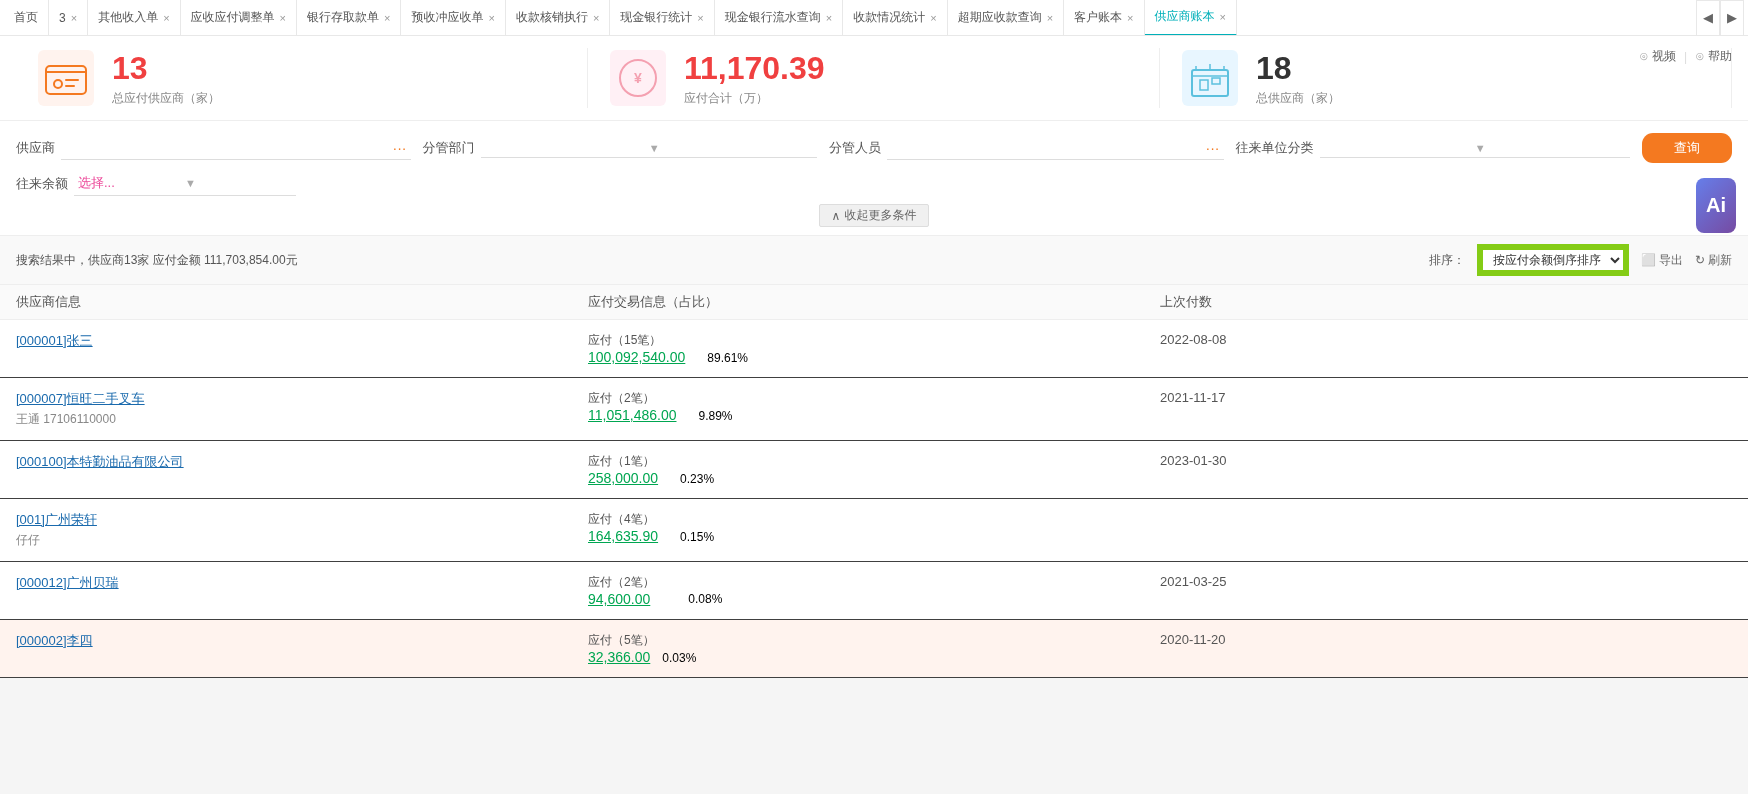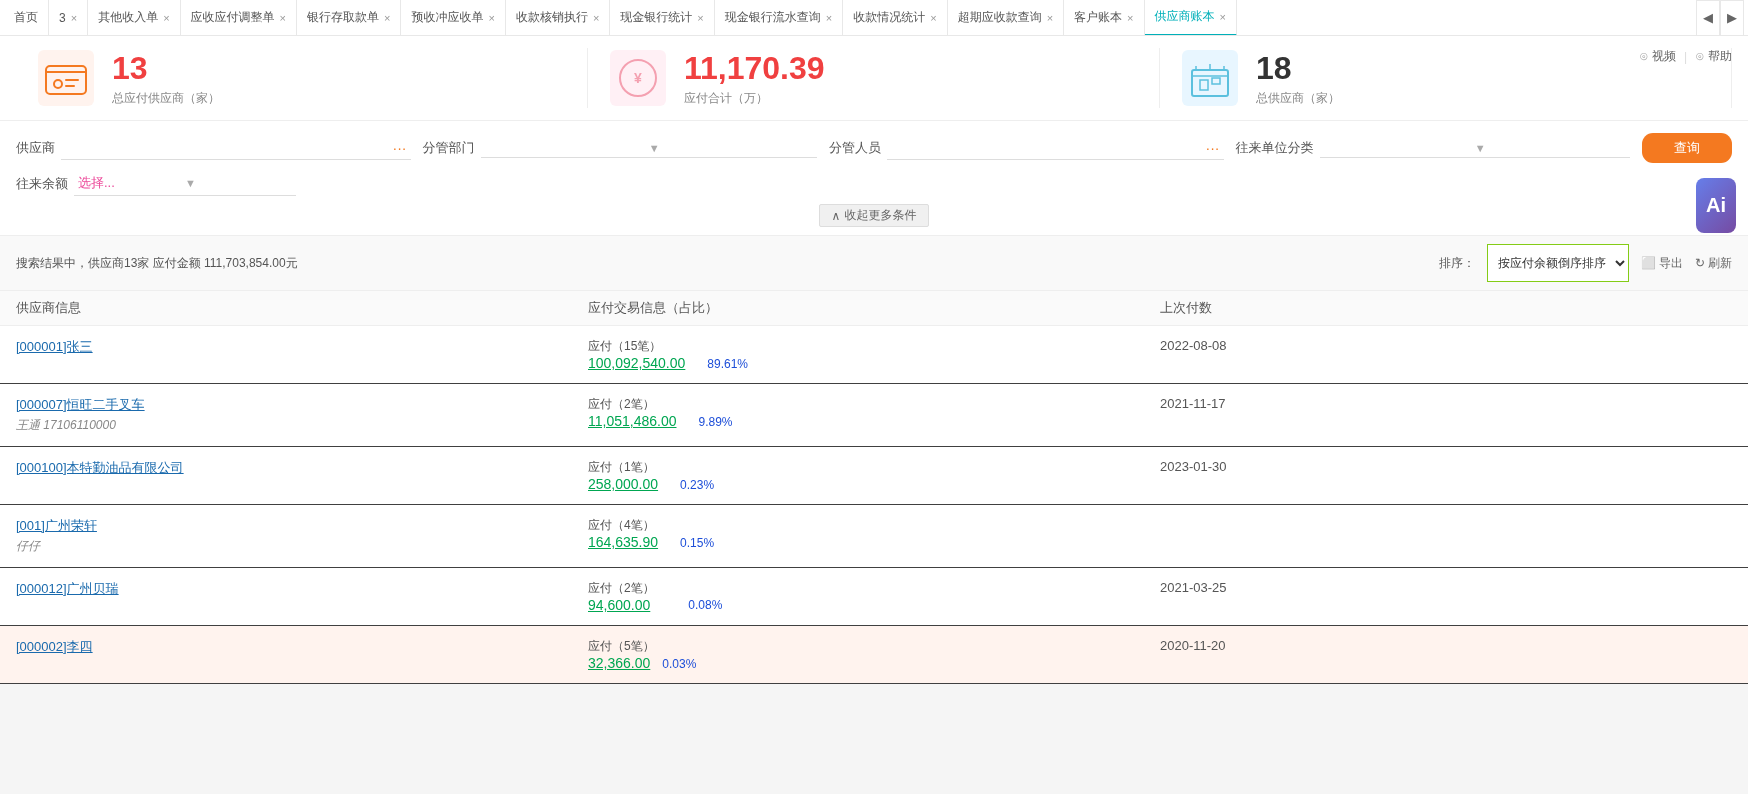--- a/index.html
+++ b/index.html
@@ -205,23 +205,23 @@
       font-size: 12px;
       color: #555;
     }
     .result-bar-right {
       display: flex;
       align-items: center;
       gap: 12px;
     }
     .sort-label { color: #555; }
     .sort-select {
-      border: 1px solid #84cc16;
+      border: 6px solid #84cc16;
       background: #fff;
-      padding: 10px 6px;
+      padding: 2px 6px;
       font-size: 12px;
       color: #333;
       cursor: pointer;
     }
     .icon-btn {
       display: flex;
       align-items: center;
       gap: 3px;
       cursor: pointer;
       color: #666;
@@ -255,34 +255,33 @@
     .supplier-link {
       color: #1a6aad;
       text-decoration: underline;
       cursor: pointer;
       font-size: 13px;
     }
     .supplier-sub {
       font-size: 12px;
       color: #888;
       margin-top: 3px;
-      font-style: italic;
     }
     .payable-info {}
     .payable-label { font-size: 12px; color: #555; }
     .payable-amount {
       color: #00a651;
       font-size: 14px;
       font-weight: 500;
       text-decoration: underline;
       cursor: pointer;
     }
     .payable-pct {
       font-size: 12px;
-      color: #1d4ed8;
+      color: #000000;
       margin-left: 12px;
     }
     .last-pay {
       font-size: 13px;
       color: #555;
     }
 
     
     ::-webkit-scrollbar { width: 6px; height: 6px; }
     ::-webkit-scrollbar-track { background: #f1f1f1; }

